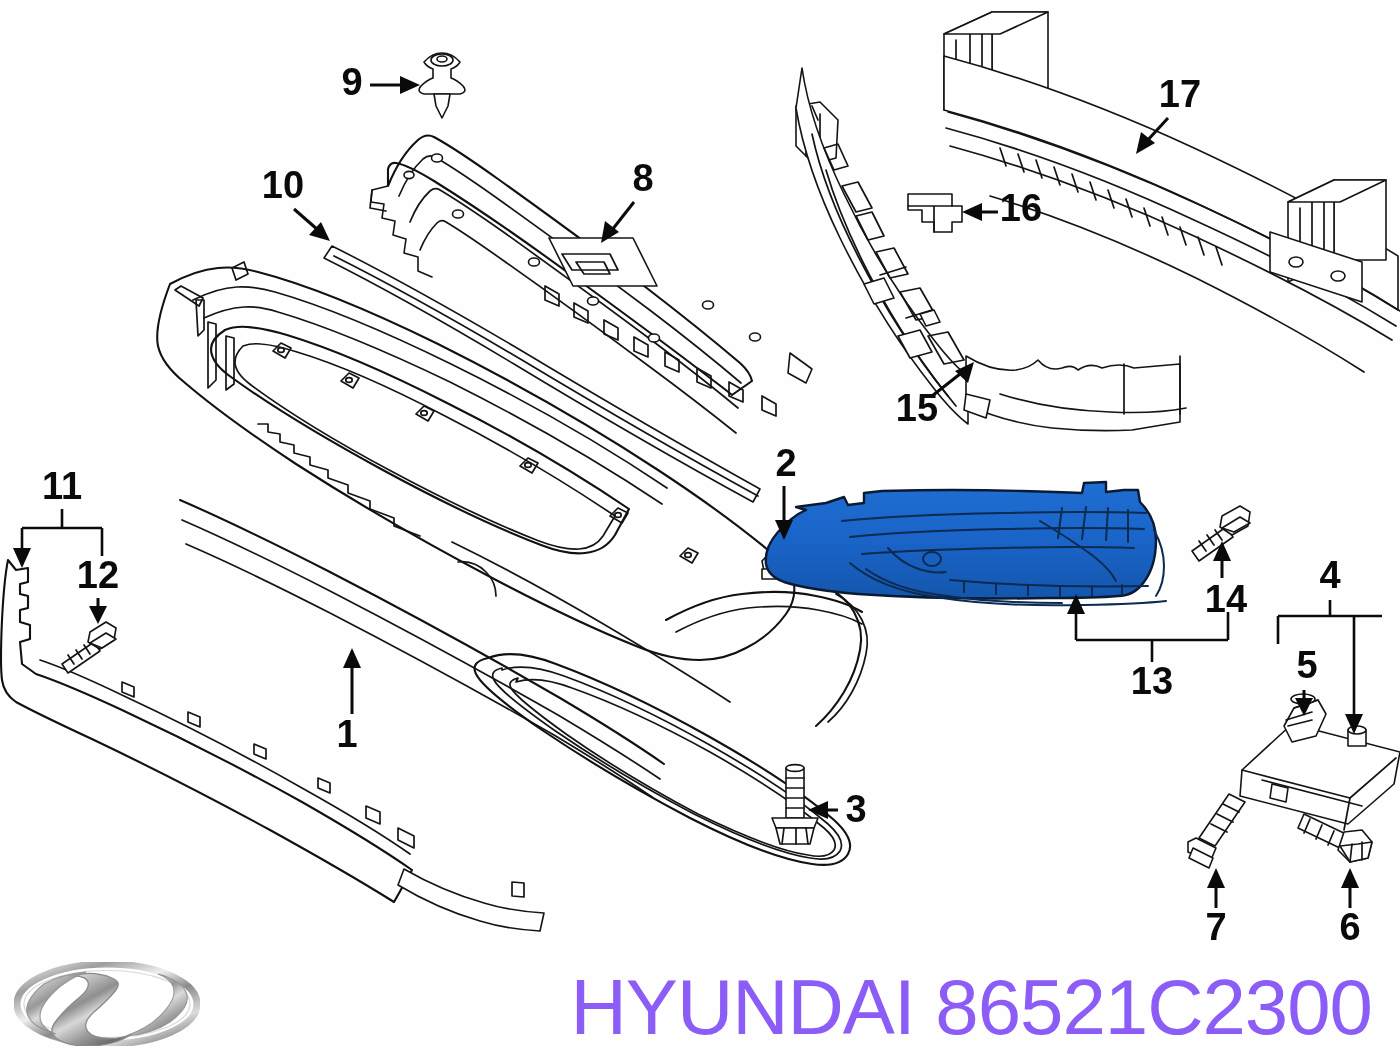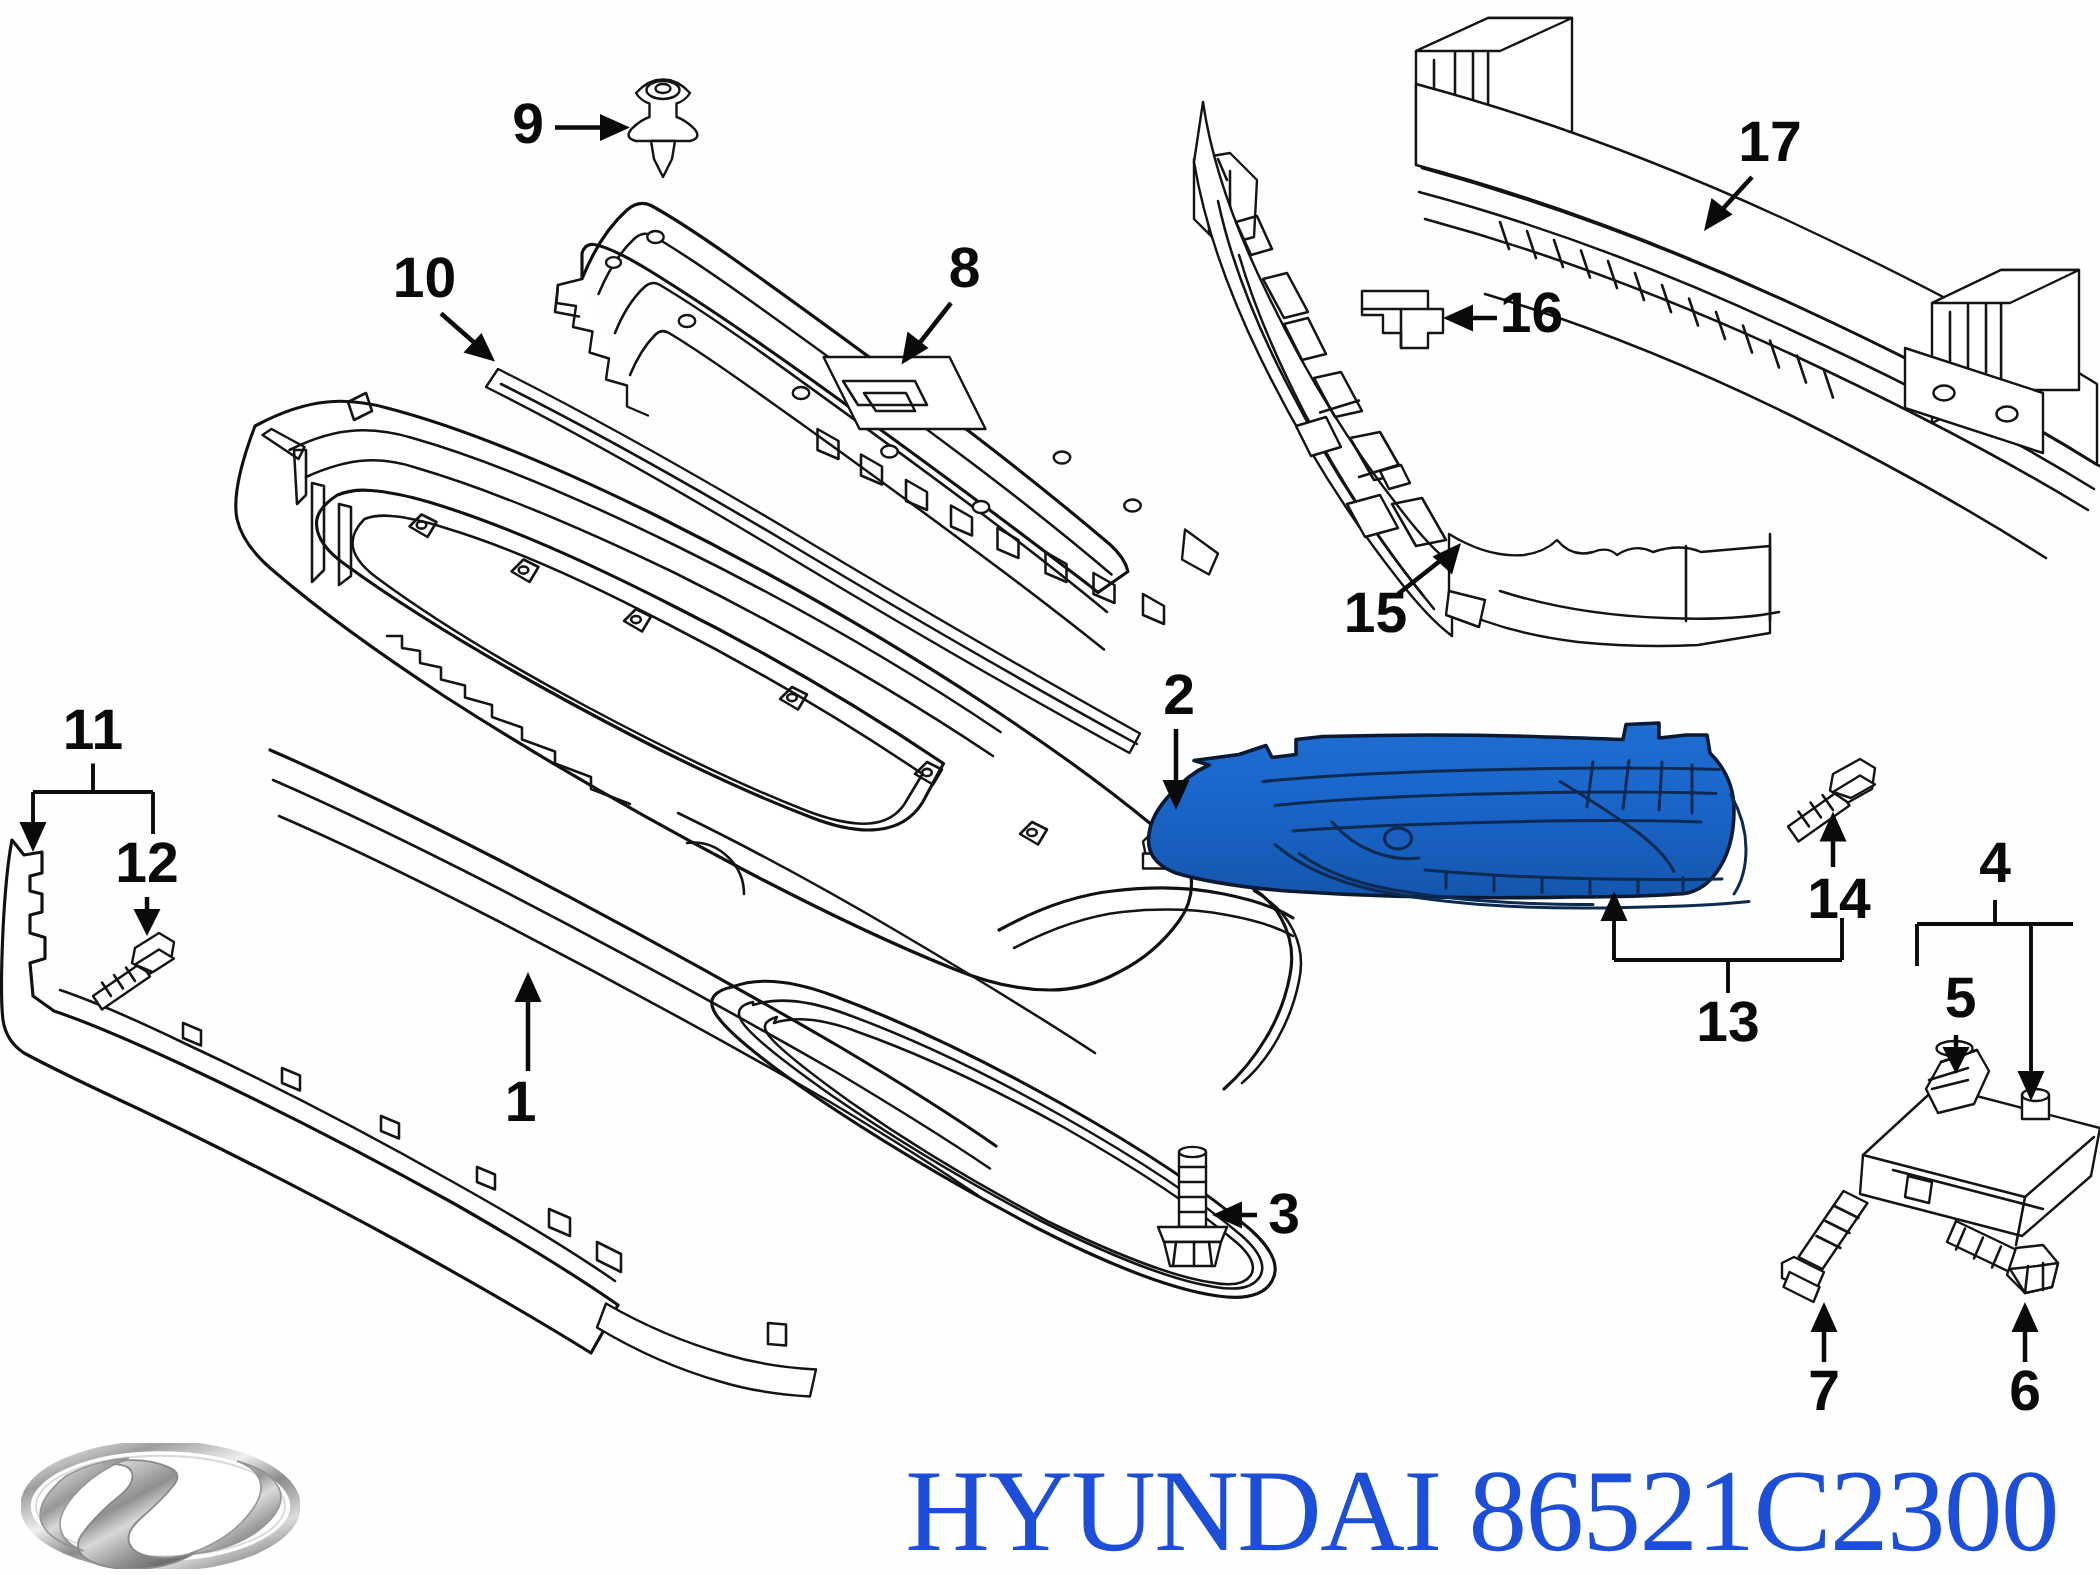--- a/index.html
+++ b/index.html
@@ -98,25 +98,25 @@
     height: 84px;
   }
   #footer-text {
     position: absolute;
     left: 0;
     top: 966px;
     width: 1390px;
     text-align: right;
     padding-right: 18px;
     box-sizing: border-box;
-    font-family: Liberation Serif, serif;
+    font-family: Liberation Sans, sans-serif;
     font-size: 78px;
     font-weight: 300;
     letter-spacing: -1px;
-    color: #1d4ed8;
+    color: #8b5cf6;
     white-space: nowrap;
     line-height: 82px;
   }
   #footer-text .brand-word {
     font-weight: 300;
   }
   #footer-text .part-num {
     font-weight: 300;
   }
 </style>

